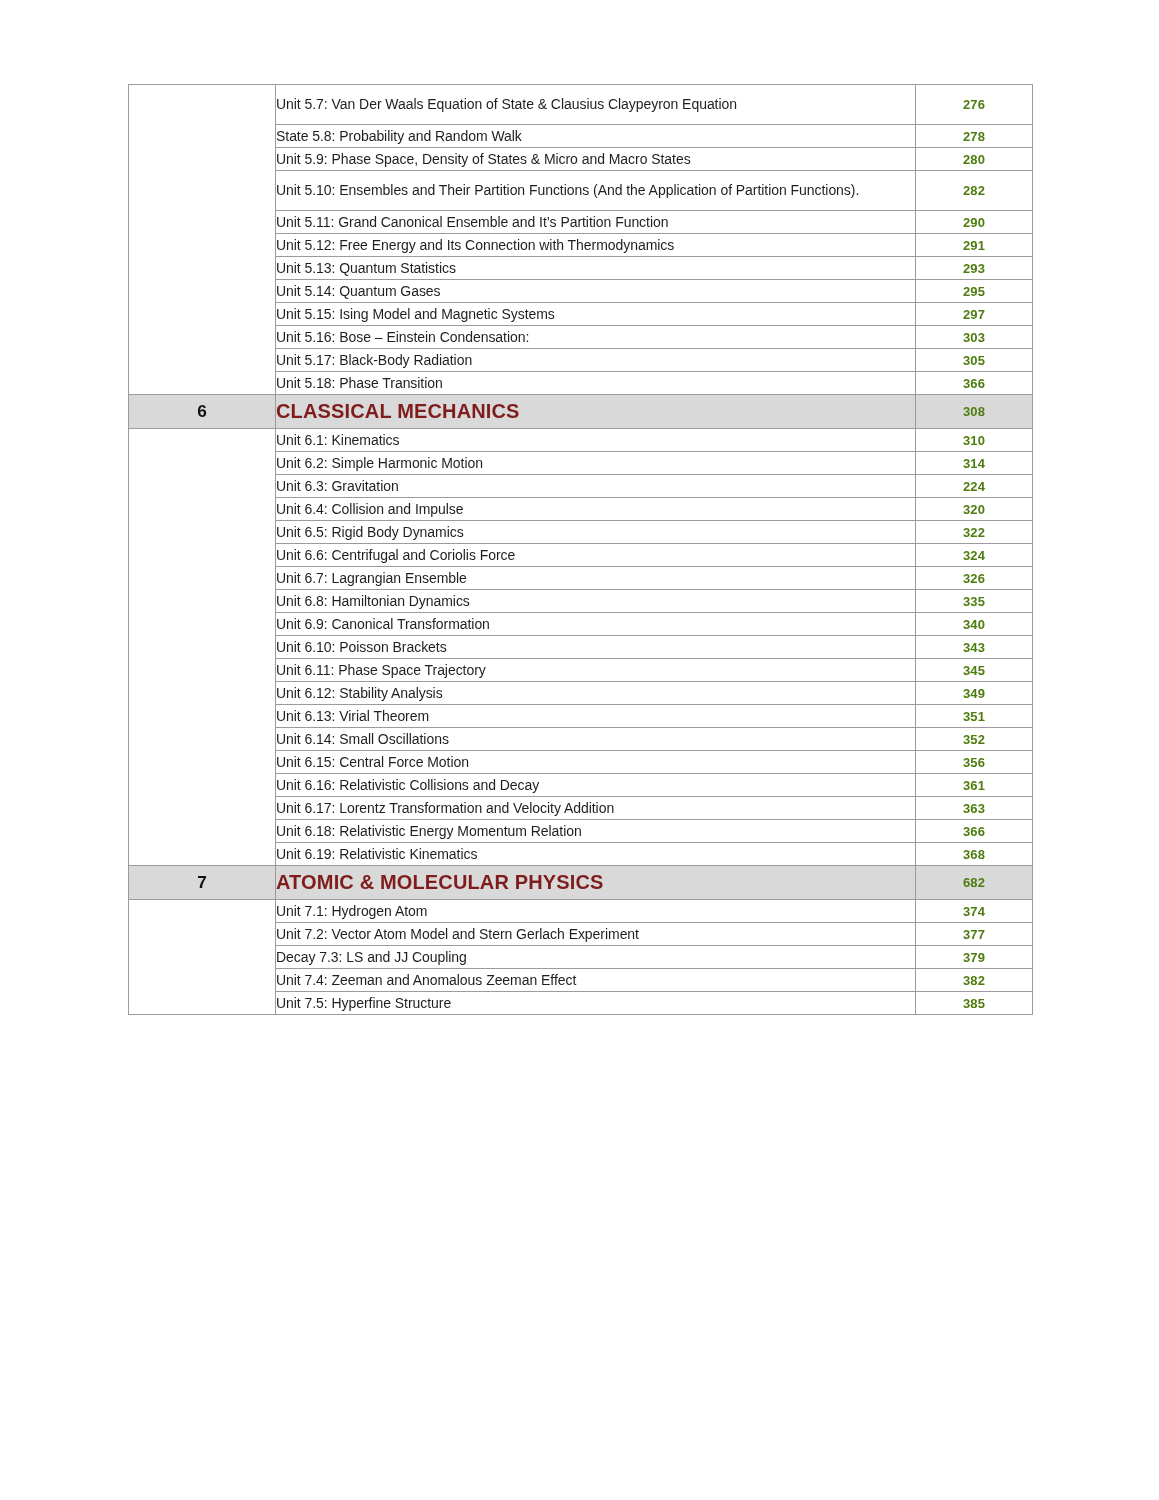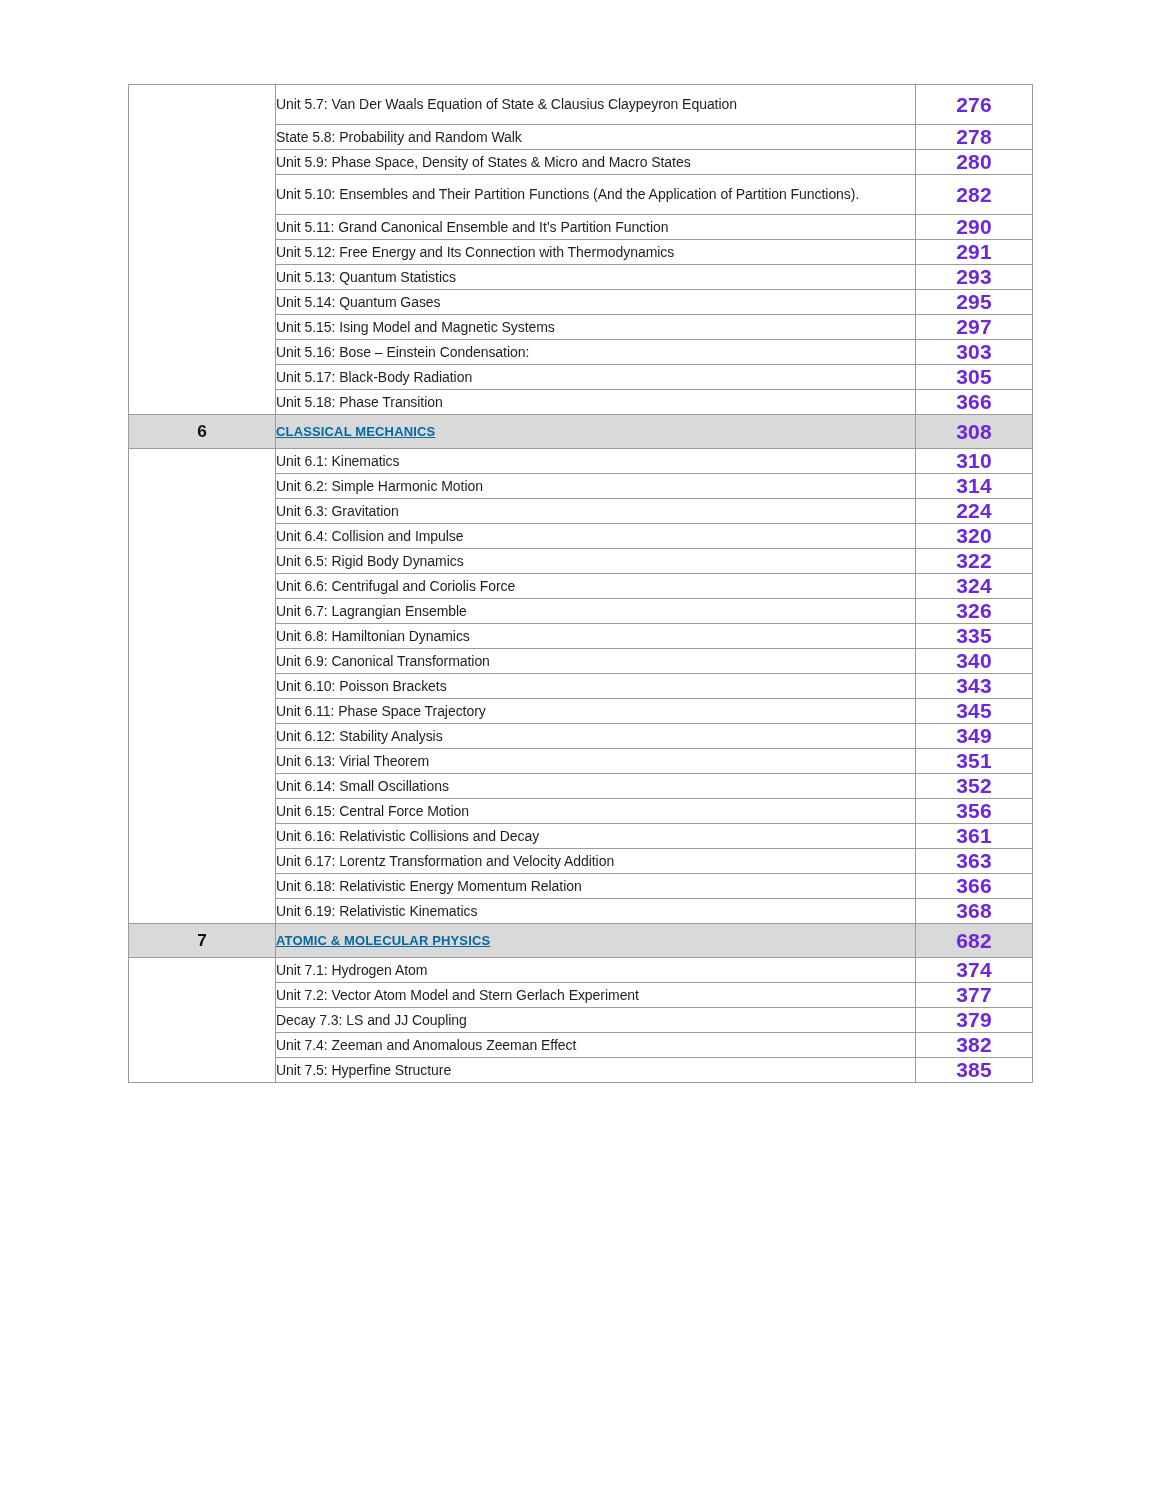--- a/index.html
+++ b/index.html
@@ -57,44 +57,43 @@
     padding: 5px 9px 6px 11px;
     font-size: 14px;
     line-height: 1.34;
     letter-spacing: -0.05px;
     color: #1f1f1f;
     text-align: left;
   }
 
   td.page {
     text-align: center;
-    font-size: 21px;
+    font-size: 13px;
     font-weight: bold;
-    color: #6d28d9;
+    color: #4d7c0f;
     padding: 5px 4px 6px 4px;
     letter-spacing: 0.1px;
   }
 
   
   tr.chapter td {
     background: #d9d9d9;
   }
   tr.chapter td.chnum {
     text-align: center;
     font-size: 17.2px;
     font-weight: bold;
     color: #111111;
     padding: 5px 0 6px 0;
   }
   tr.chapter td.title {
     font-weight: bold;
-    font-size: 13px;
+    font-size: 20px;
     letter-spacing: 0.15px;
-    color: #0369a1;
-    text-decoration: underline;
+    color: #7f1d1d;
   }
 
   
   tr.r1 td { height: 22px; }
   tr.r2 td { height: 39px; }
 </style>
 </head>
 <body>
 
 <div class="page">

